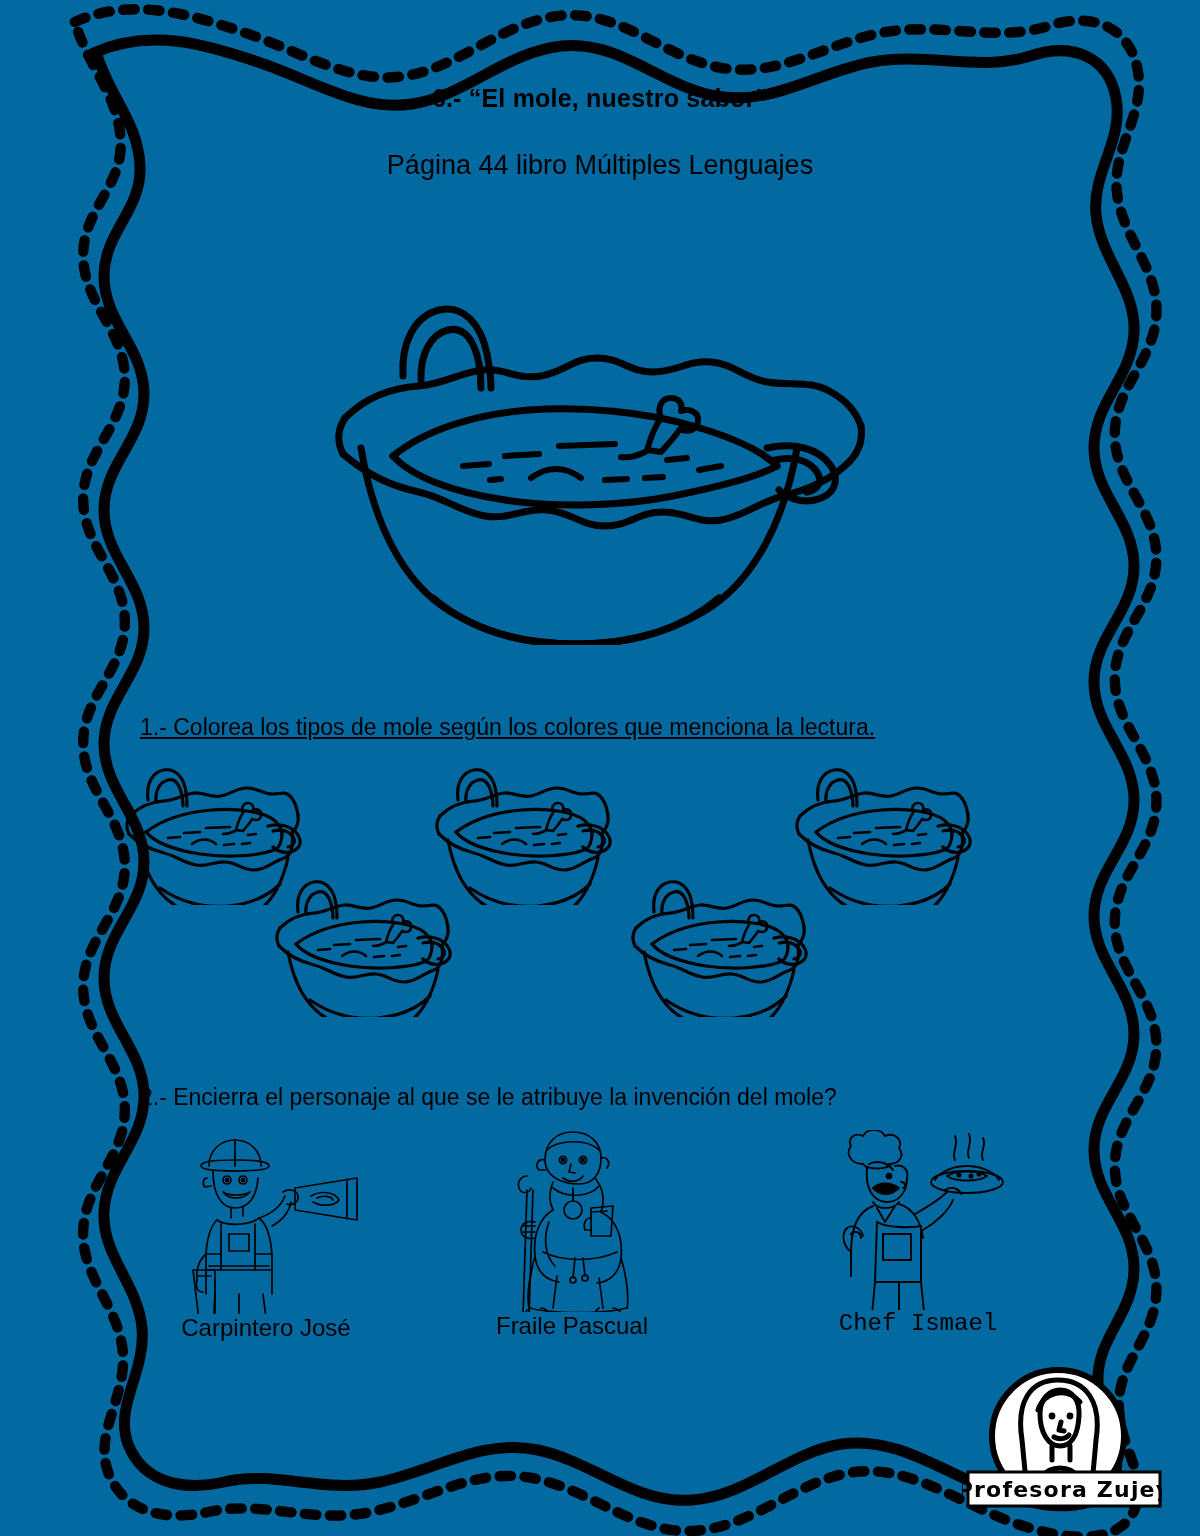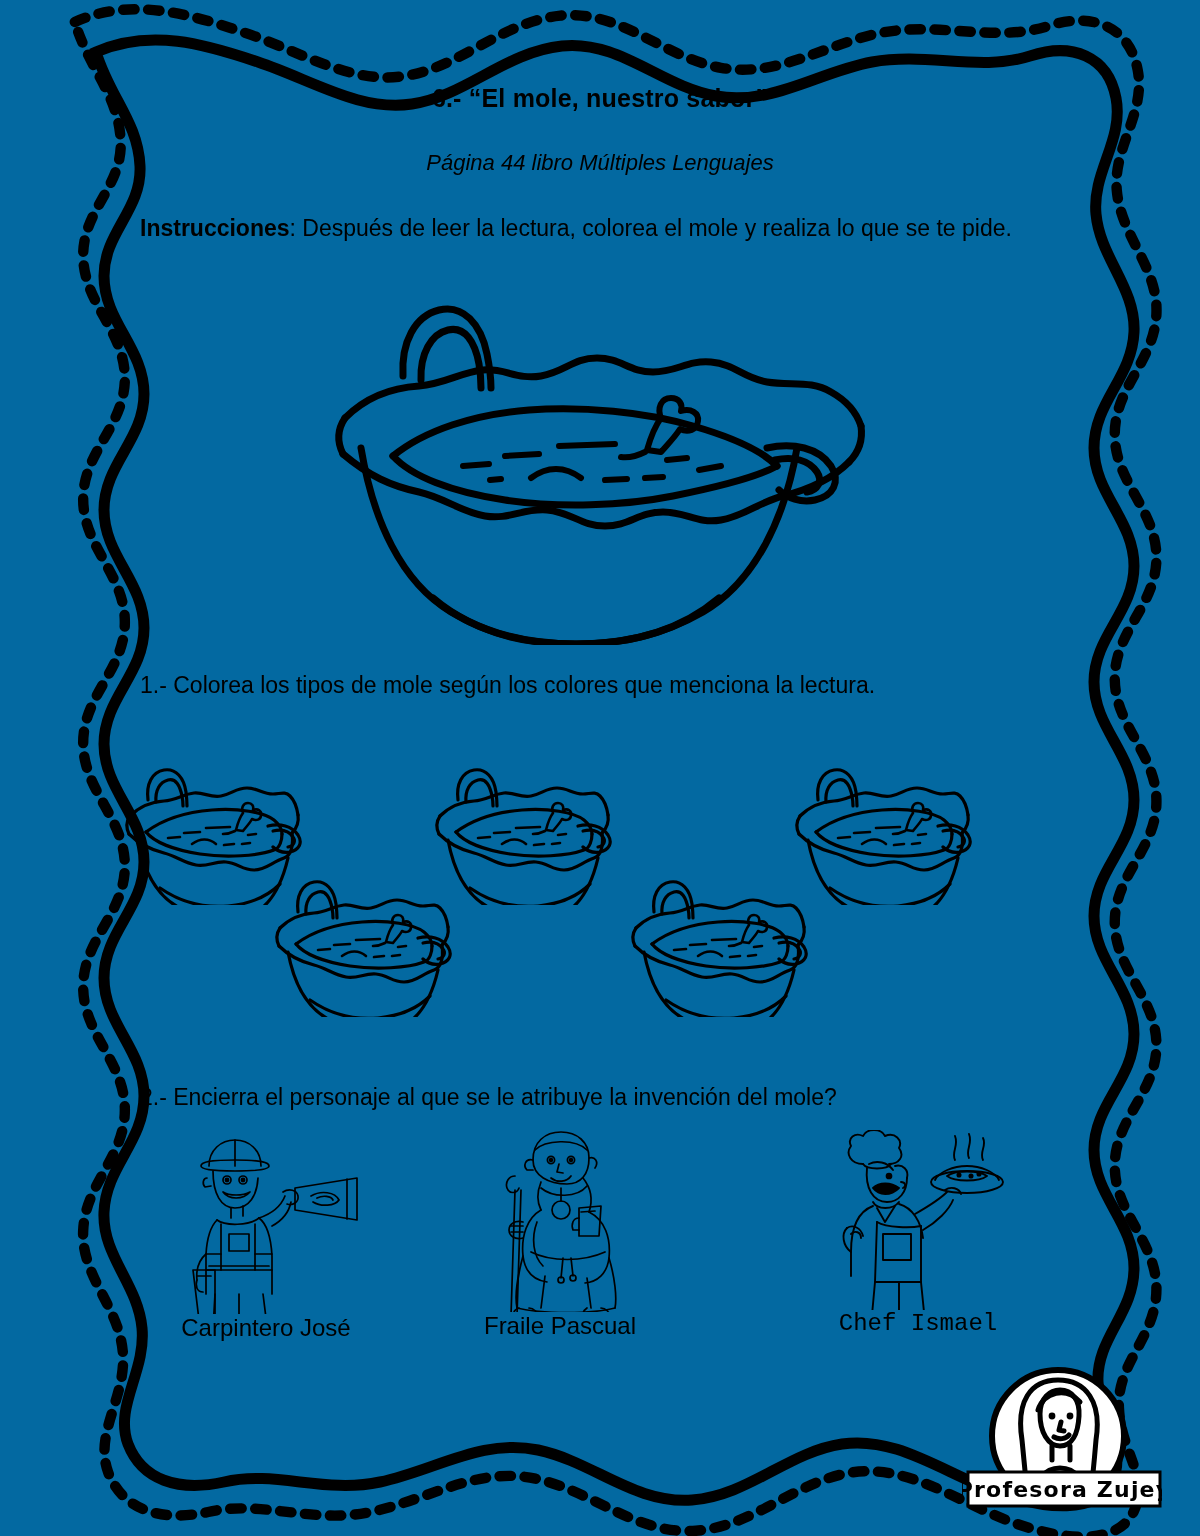--- a/index.html
+++ b/index.html
@@ -35,24 +35,23 @@
   }
   .title {
     text-align: center;
     font-weight: bold;
     font-size: 25px;
     letter-spacing: .2px;
     margin: 0;
   }
   .subtitle {
     text-align: center;
-    font-size: 22px;
+    font-size: 27px;
     margin: 0;
     padding-top: 37px;
-    font-style: italic;
   }
   .instructions {
     font-size: 23px;
     line-height: 44px;
     margin: 0;
     padding-top: 30px;
     padding-left: 40px;
     padding-right: 8px;
   }
   .instructions b { font-weight: bold; }
@@ -154,21 +153,20 @@
       <use href="#wavepath" stroke="#000000" stroke-width="10" stroke-linecap="round" stroke-dasharray="11 13" fill="none"></use>
     </g>
   </svg>
 
   <div id="content">
 
     <h1 class="title">6.- “El mole, nuestro sabor”</h1>
 
     <p class="subtitle">Página 44 libro Múltiples Lenguajes</p>
 
-    <p class="instructions"><b>Instrucciones</b><span>: Después de leer la lectura, colorea el mole y realiza lo que se te pide.</span></p>
 
     <div id="main-bowl-wrap">
       <svg viewBox="0 0 570 365" width="570" height="365" xmlns="http://www.w3.org/2000/svg">
         <g fill="none" stroke="#000000" stroke-width="7" stroke-linejoin="round" stroke-linecap="round">
 
           <path d="M 88,96 C 86,62 100,36 124,30 C 148,24 166,44 172,74 C 176,94 176,104 176,108"></path>
           <path d="M 106,100 C 105,74 116,54 133,50 C 150,46 160,62 164,84 C 166,96 166,104 166,108"></path>
 
           <path d="M 30,138
                    C 48,120 72,108 104,106
@@ -235,21 +233,21 @@
                    C 342,128 346,118 356,118
                    C 364,118 368,124 366,131
                    C 376,128 384,133 383,141
                    C 382,150 373,153 365,149
                    C 360,157 353,164 346,172 Z"></path>
           <path d="M 330,172 C 322,176 314,178 306,177"></path>
         </g>
       </svg>
     </div>
 
-    <p class="qtext" style="position:absolute; top:588px; left:0;">1.- Colorea los tipos de mole según los colores que menciona la lectura.</p>
+    <p class="qtext" style="position:absolute; top:630px; left:0;text-decoration:underline;">1.- Colorea los tipos de mole según los colores que menciona la lectura.</p>
 
     <div>
 
       <div class="small-bowl sb" style="left:22px;  top:676px;">
           <svg style="display: block;" viewBox="0 0 180 145" xmlns="http://www.w3.org/2000/svg" width="180" height="145">
   <g fill="none" stroke="#000000" stroke-width="3.2" stroke-linejoin="round" stroke-linecap="round">
     <path d="M 26,40 C 24,24 30,12 42,10 C 54,8 62,18 64,32 C 65,40 65,44 65,46"></path>
     <path d="M 34,42 C 33,30 38,22 46,20 C 54,18 58,26 60,36 C 61,41 61,44 61,46"></path>
     <path d="M 8,56 C 16,48 28,42 42,41 C 54,40 62,34 72,33 C 82,32 88,38 99,36
              C 110,34 114,28 125,28 C 136,28 140,34 151,34 C 158,34 163,31 168,36
@@ -467,21 +465,21 @@
           <path d="M 26,142 L 40,142"></path>
 
           <path d="M 44,160 L 42,196 M 68,160 L 68,190 M 92,160 L 96,192"></path>
           <path d="M 30,196 C 26,202 28,208 40,208 L 62,208 C 66,202 60,194 54,194"></path>
           <path d="M 84,192 C 80,200 84,208 96,208 L 116,208 C 120,200 112,192 104,192"></path>
         </g>
       </svg>
       <p class="char-label">Carpintero José</p>
     </div>
 
-    <div class="char-col" style="left:332px; top:1042px; width:256px;">
+    <div class="char-col" style="left:344px; top:1042px; width:256px;">
       <svg class="char-art" width="170" height="186" viewBox="0 0 170 186" xmlns="http://www.w3.org/2000/svg">
         <g fill="none" stroke="#000000" stroke-width="1.7" stroke-linejoin="round" stroke-linecap="round">
 
           <path d="M 58,34 C 58,16 70,6 86,6 C 102,6 114,16 114,32 C 114,48 106,58 92,58 C 74,58 58,50 58,34 Z"></path>
           <path d="M 60,24 C 70,14 100,12 112,24"></path>
           <path d="M 58,34 C 50,32 48,40 52,44 L 58,44"></path>
           <path d="M 114,32 C 120,30 124,36 120,42"></path>
           <circle cx="76" cy="34" r="3.6"></circle>
             <circle cx="96" cy="34" r="3.6"></circle>
           <circle cx="76" cy="34" r="1.4" fill="#000"></circle>

